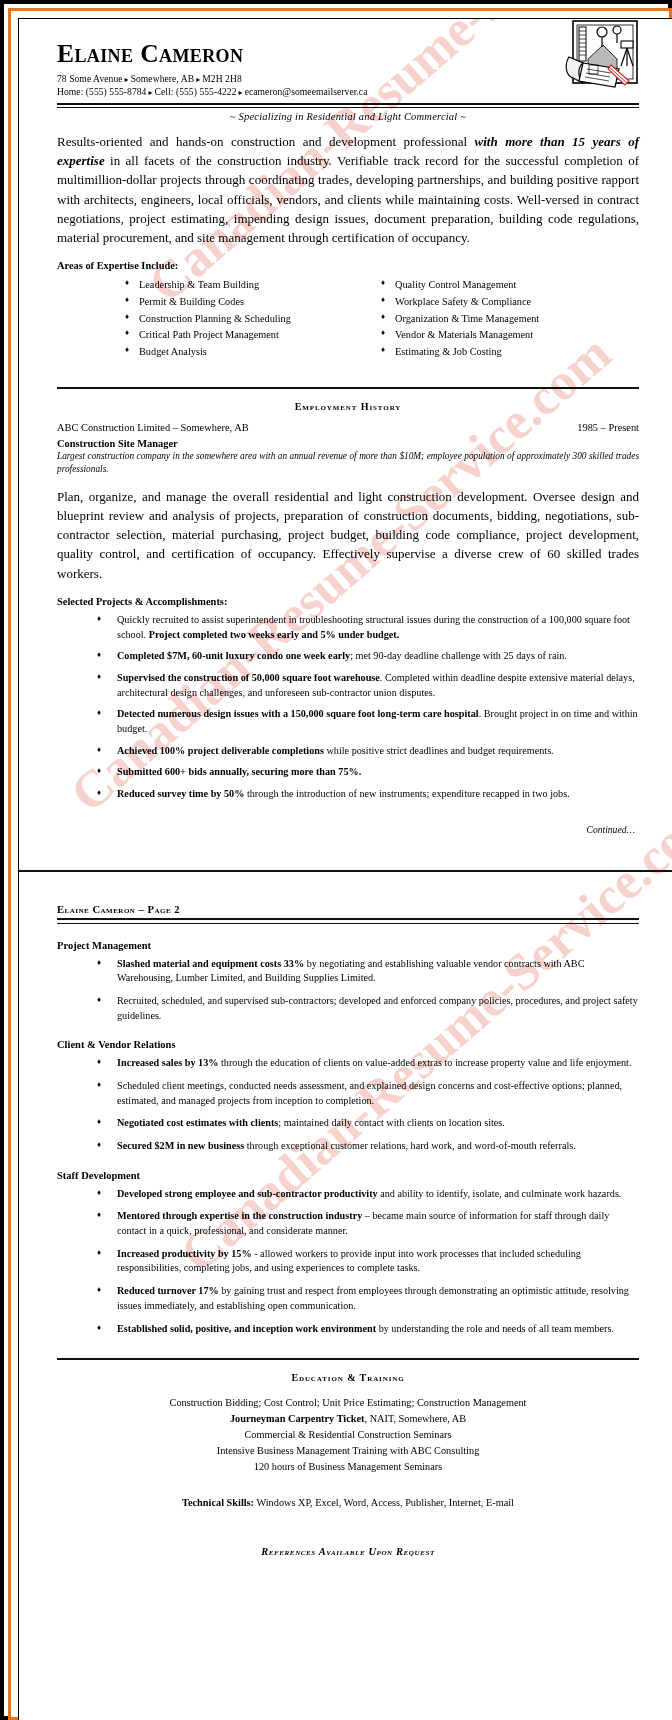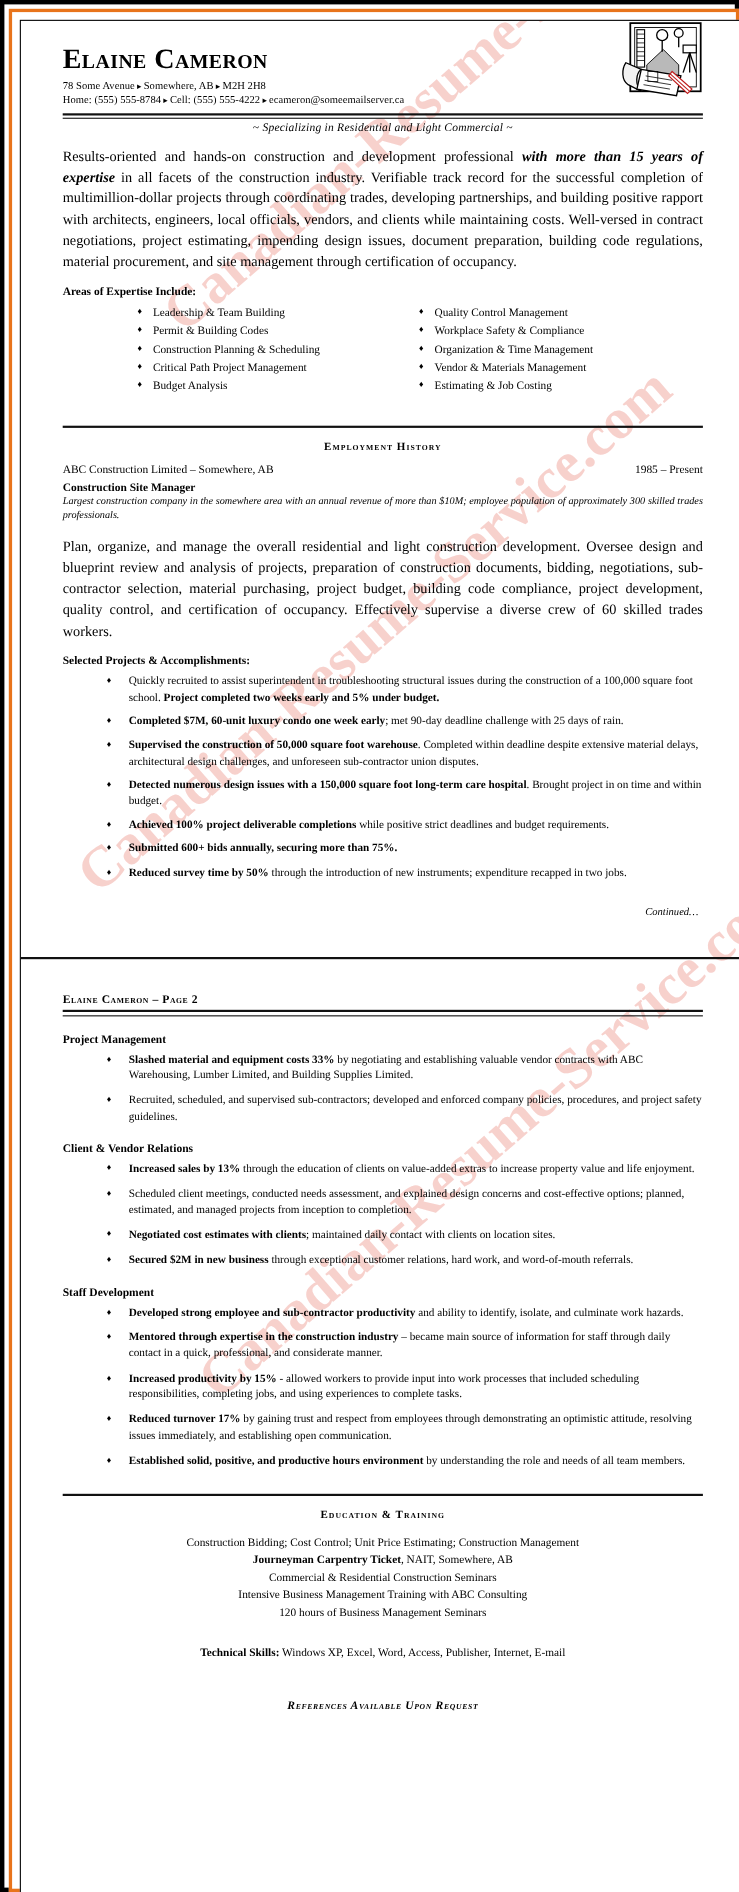--- a/index.html
+++ b/index.html
@@ -434,21 +434,21 @@
               <li><span class="dia">♦</span><b>Negotiated cost estimates with clients</b><span>; maintained daily contact with clients on location sites.</span></li>
               <li><span class="dia">♦</span><b>Secured $2M in new business</b><span> through exceptional customer relations, hard work, and word-of-mouth referrals.</span></li>
             </ul>
 
             <div class="subhead">Staff Development</div>
             <ul class="bullets tight">
               <li><span class="dia">♦</span><b>Developed strong employee and sub-contractor productivity</b><span> and ability to identify, isolate, and culminate work hazards.</span></li>
               <li><span class="dia">♦</span><b>Mentored through expertise in the construction industry</b><span> – became main source of information for staff through daily contact in a quick, professional, and considerate manner.</span></li>
               <li><span class="dia">♦</span><b>Increased productivity by 15%</b><span> - allowed workers to provide input into work processes that included scheduling responsibilities, completing jobs, and using experiences to complete tasks.</span></li>
               <li><span class="dia">♦</span><b>Reduced turnover 17%</b><span> by gaining trust and respect from employees through demonstrating an optimistic attitude, resolving issues immediately, and establishing open communication.</span></li>
-              <li><span class="dia">♦</span><b>Established solid, positive, and productive hours environment</b><span> by understanding the role and needs of all team members.</span></li>
+              <li><span class="dia">♦</span><b>Established solid, positive, and inception work environment</b><span> by understanding the role and needs of all team members.</span></li>
             </ul>
 
             <div style="height:14px;"></div>
             <div class="rule-single"></div>
 
             <div class="section-title">Education &amp; Training</div>
 
             <div class="center-line spaced">Construction Bidding; Cost Control; Unit Price Estimating; Construction Management</div>
 
             <div class="center-line"><b>Journeyman Carpentry Ticket</b><span>, NAIT, Somewhere, AB</span></div>

